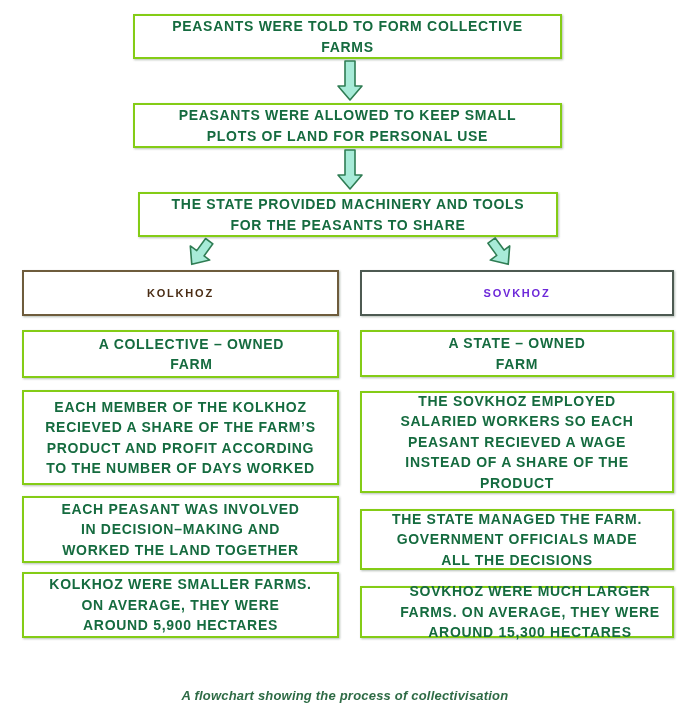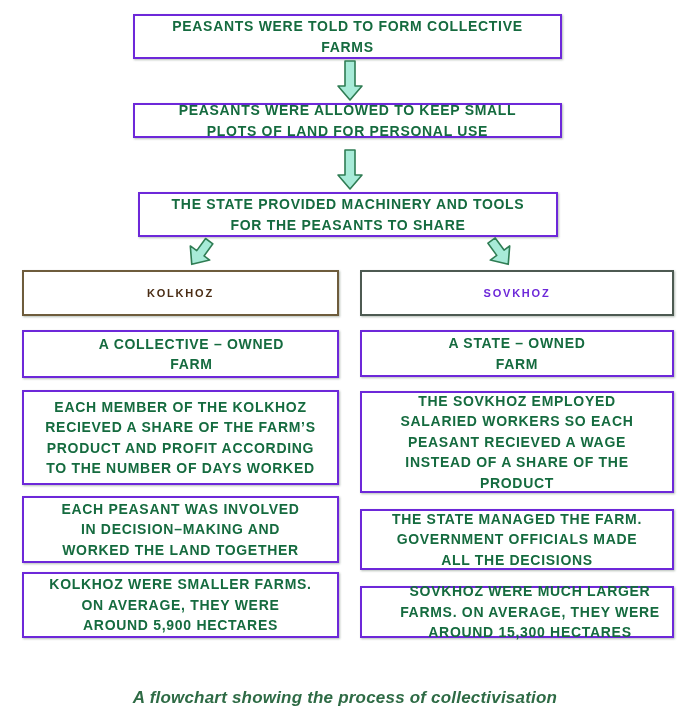--- a/index.html
+++ b/index.html
@@ -1,56 +1,56 @@
 <!DOCTYPE html>
 <html><head>
 <meta charset="utf-8">
 <style>
   html,body{margin:0;padding:0;background:#ffffff;}
   #canvas{
     position:relative;width:690px;height:718px;background:#ffffff;
     font-family:"Liberation Sans", sans-serif;overflow:hidden;
   }
   .box{
-    position:absolute;border:2px solid #6d28d9;background:#ffffff;
+    position:absolute;border:2px solid #84cc16;background:#ffffff;
     display:flex;align-items:center;justify-content:center;text-align:center;
     white-space:pre-line;color:#156B3F;font-size:14px;font-weight:bold;
     letter-spacing:0.7px;line-height:20.5px;
     box-shadow:1px 1px 2px rgba(90,110,95,.45);
     box-sizing:border-box;
   }
   .flow-step{left:133px;width:429px;}
   .header-box{font-size:11px;letter-spacing:1.8px;}
   .kolkhoz-header{border-color:#6E5C3C;color:#4A2D15;}
   .sovkhoz-header{border-color:#4D5A52;color:#6d28d9;}
   .col-left{left:22px;width:317px;}
   .col-right{left:360px;width:314px;}
   .arrow{position:absolute;}
   .arrow svg{display:block;}
   #caption{
     position:absolute;left:0;top:688px;width:690px;text-align:center;
-    font-size:17px;font-weight:bold;font-style:italic;color:#2E6B45;
+    font-size:13px;font-weight:bold;font-style:italic;color:#2E6B45;
     letter-spacing:0.2px;
   }
 </style>
 </head>
 <body>
 
 <div id="canvas">
 
   <div class="box flow-step" style="top:14px;height:45px;">PEASANTS WERE TOLD TO FORM COLLECTIVE
 FARMS</div>
 
   <span class="arrow" style="left:333px;top:60px;">
     <svg width="34" height="42" viewBox="0 0 34 42">
       <polygon points="12,1 22,1 22,26 29,26 17,40 5,26 12,26" fill="#A7EBD8" stroke="#2F7D54" stroke-width="1.6" stroke-linejoin="round"></polygon>
     </svg>
   </span>
 
-  <div class="box flow-step" style="top:103px;height:35px;">PEASANTS WERE ALLOWED TO KEEP SMALL
+  <div class="box flow-step" style="top:103px;height:45px;">PEASANTS WERE ALLOWED TO KEEP SMALL
 PLOTS OF LAND FOR PERSONAL USE</div>
 
   <span class="arrow" style="left:333px;top:149px;">
     <svg width="34" height="42" viewBox="0 0 34 42">
       <polygon points="12,1 22,1 22,26 29,26 17,40 5,26 12,26" fill="#A7EBD8" stroke="#2F7D54" stroke-width="1.6" stroke-linejoin="round"></polygon>
     </svg>
   </span>
 
   <div class="box flow-step" style="left:138px;width:420px;top:192px;height:45px;">THE STATE PROVIDED MACHINERY AND TOOLS
 FOR THE PEASANTS TO SHARE</div>

